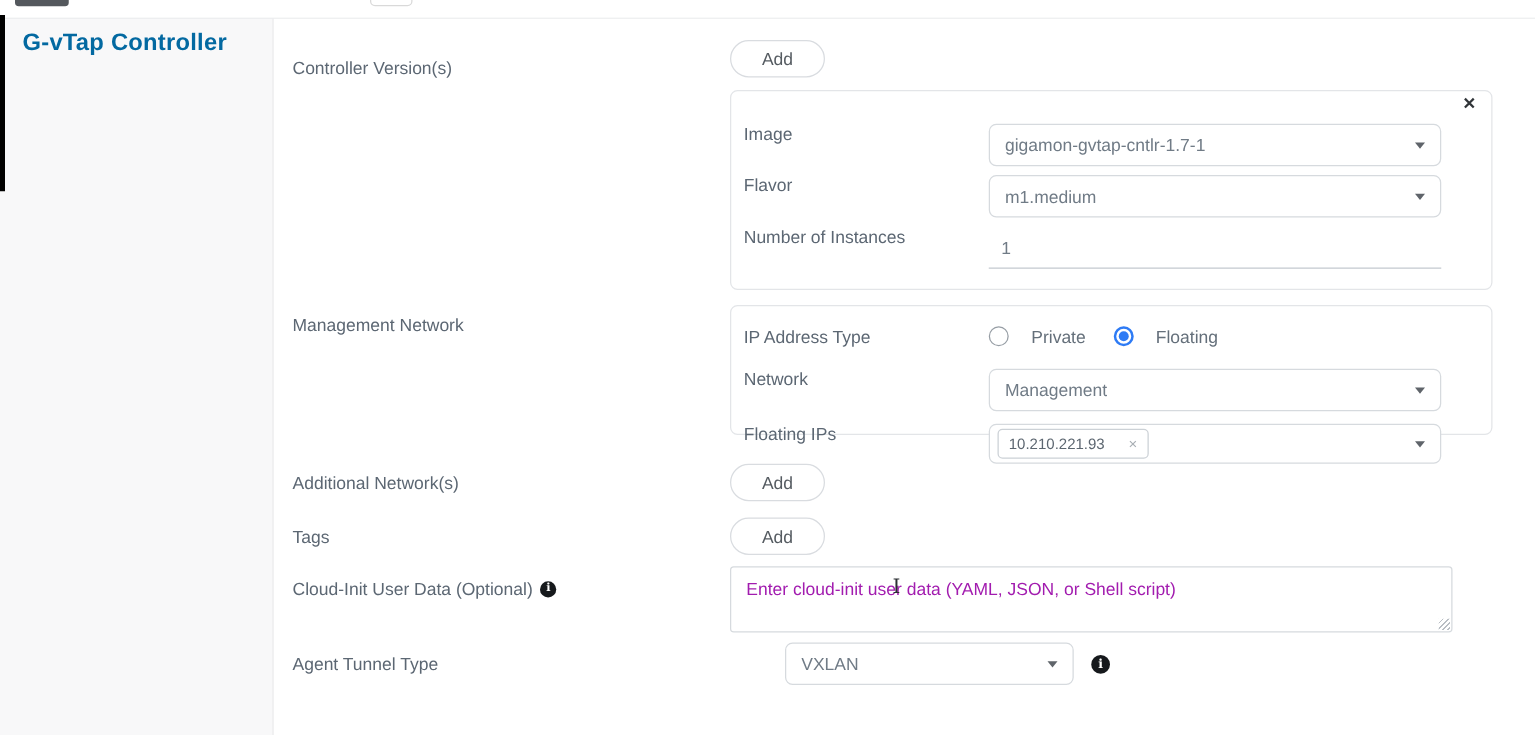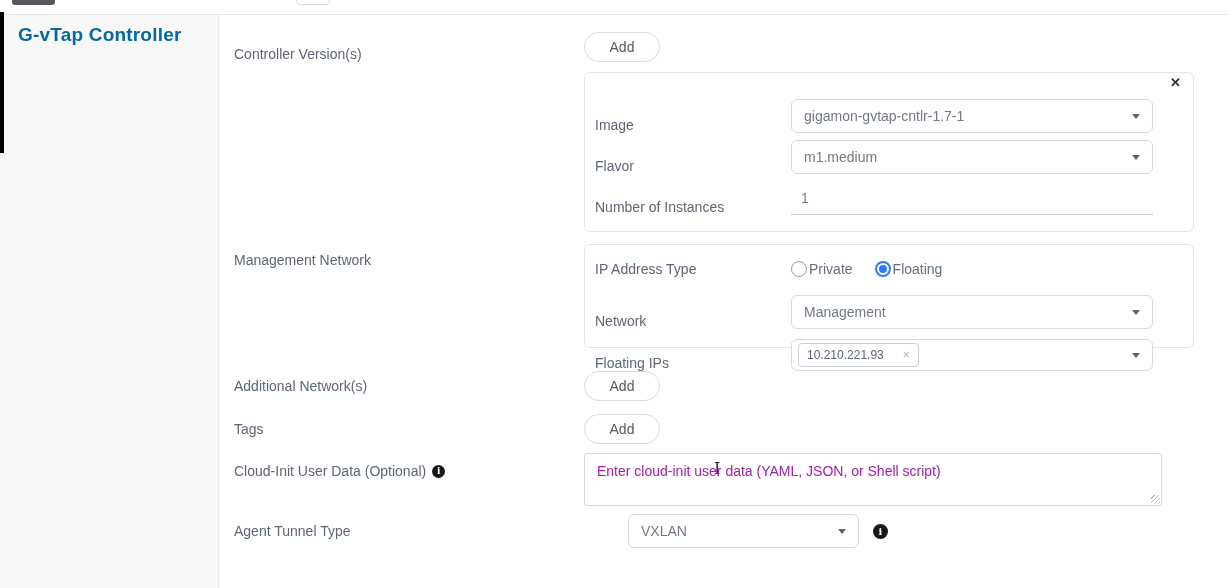--- a/index.html
+++ b/index.html
@@ -47,39 +47,39 @@
              color:#555b61; font-family:inherit; cursor:pointer; }
 
   .card { position:relative; width:610px; background:#fff;
           border:1px solid #e3e5e8; border-radius:6px; }
   .card-versions { margin-top:10px; height:160px; padding:26px 40px 0 10px; }
   .card-mgmt { height:104px; padding:14px 40px 0 10px; }
 
   .close-x { position:absolute; top:3px; right:12px; font-size:13px;
              font-weight:700; color:#303438; cursor:pointer; line-height:1; }
 
-  .field-row { display:flex; align-items:flex-end; margin-bottom:7px; }
+  .field-row { display:flex; align-items:flex-start; margin-bottom:7px; }
   .field-label { width:196px; font-size:14px; color:#5c6773; flex:none; }
 
   .select { flex:1; height:34px; border:1px solid #d6dade; border-radius:6px;
             display:flex; align-items:center; padding:0 12px; cursor:pointer;
             background:#fff; }
   .select-value { flex:1; font-size:14px; color:#707b86;
                   white-space:nowrap; overflow:hidden; }
   .caret { width:0; height:0; border-left:4px solid transparent;
            border-right:4px solid transparent; border-top:5px solid #5f646a;
            margin-left:8px; flex:none; }
 
   .underline-input { flex:1; height:34px; border:none; border-bottom:1px solid #c4c9cf;
                      font-size:14px; color:#707b86; padding:0 0 0 10px;
                      font-family:inherit; background:transparent; outline:none; }
 
   .radio-row { display:flex; align-items:center; height:20px; margin-bottom:16px; }
   .radio-group { display:flex; align-items:center; gap:22px; }
-  .radio-opt { display:flex; align-items:center; gap:2px; cursor:pointer; }
+  .radio-opt { display:flex; align-items:center; gap:18px; cursor:pointer; }
   .radio-circle { width:16px; height:16px; border:1px solid #979ea5;
                   border-radius:50%; position:relative; background:#fff; flex:none; }
   .radio-circle.checked { border:2px solid #2e7bf5; }
   .radio-circle.checked::after { content:''; position:absolute; inset:2px;
                   background:#2e7bf5; border-radius:50%; }
   .radio-label { font-size:14px; color:#646f7a; }
 
   .mgmt-net { margin-bottom:10px; }
   .multiselect { flex:1; height:32px; border:1px solid #d6dade; border-radius:6px;
                  display:flex; align-items:center; padding:0 12px 0 6px;

